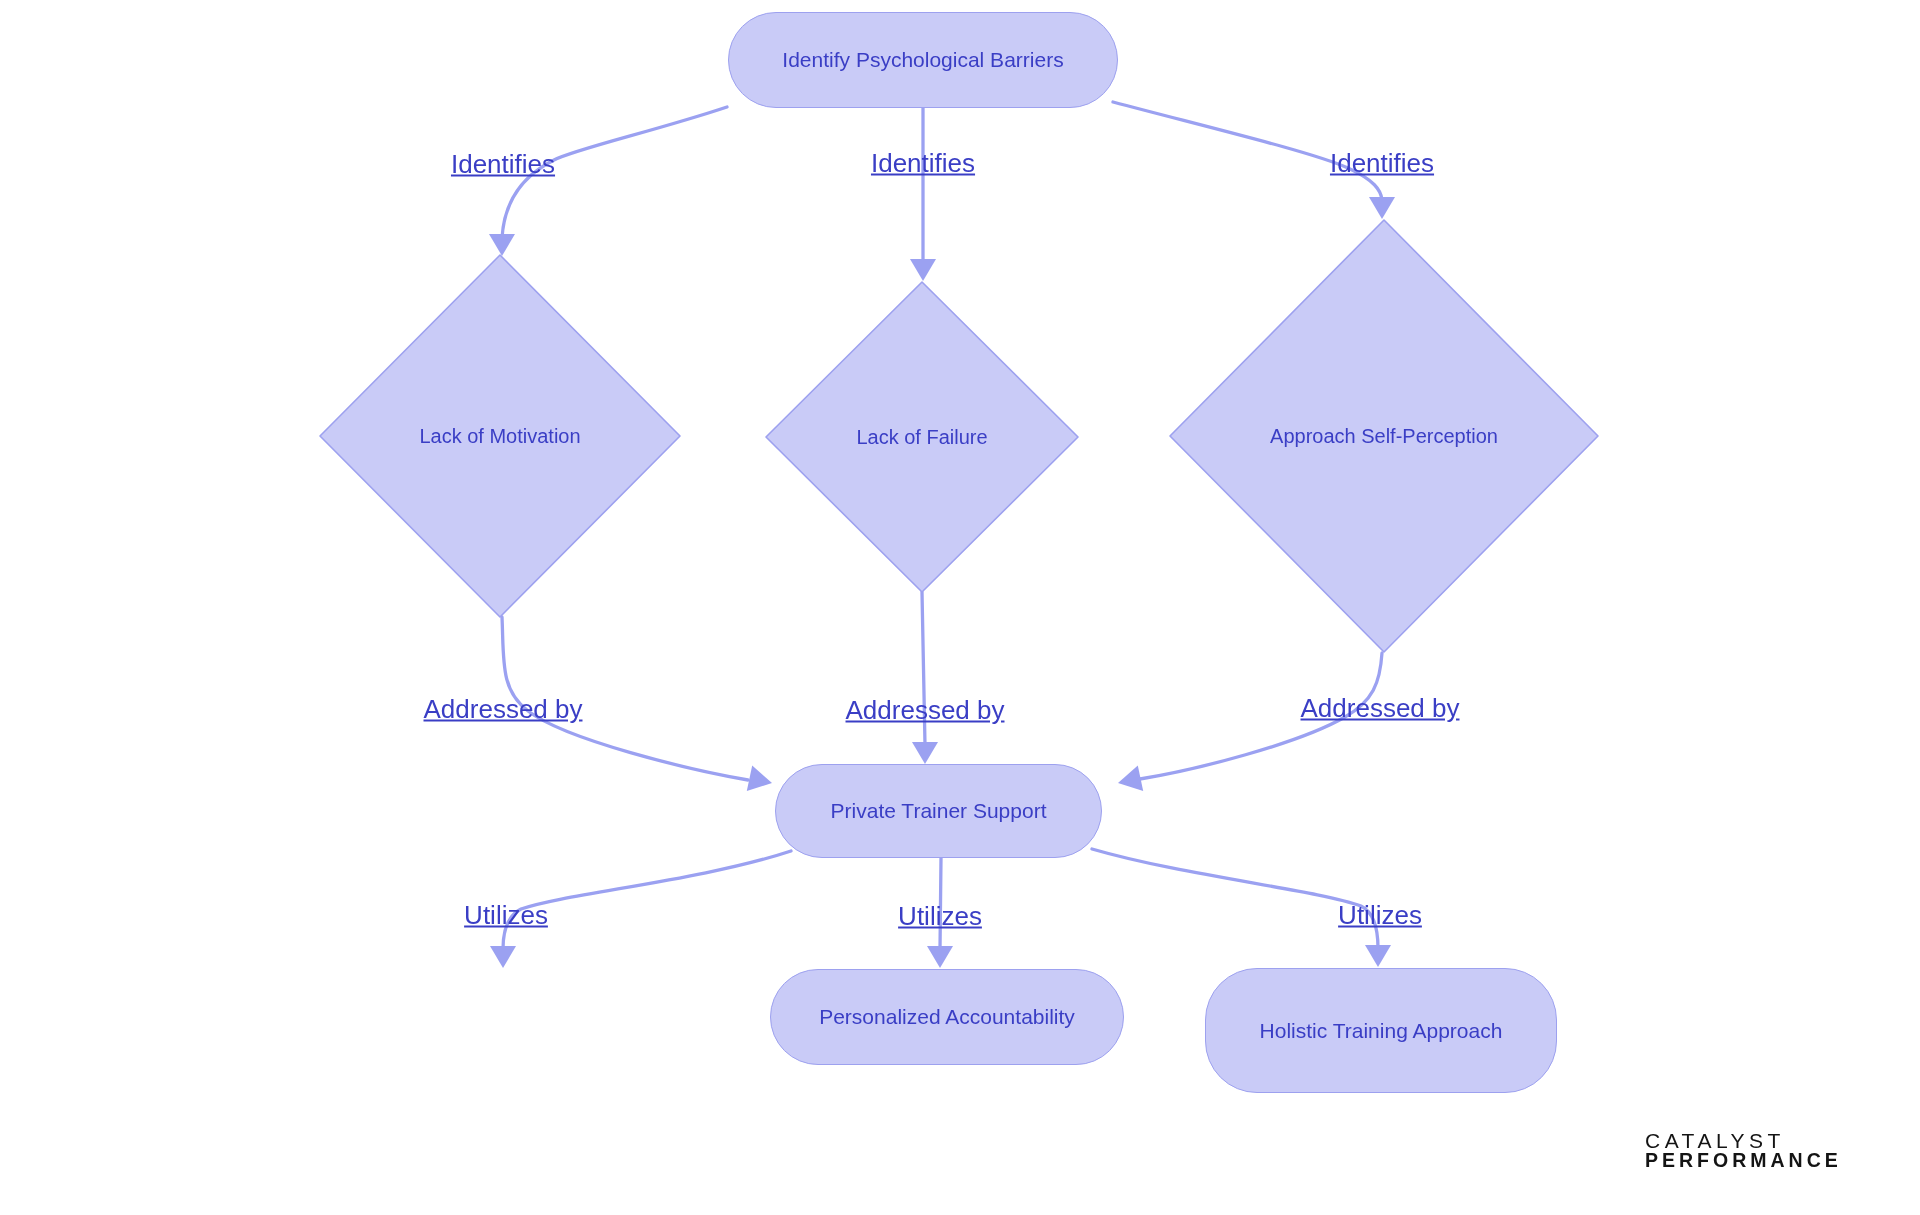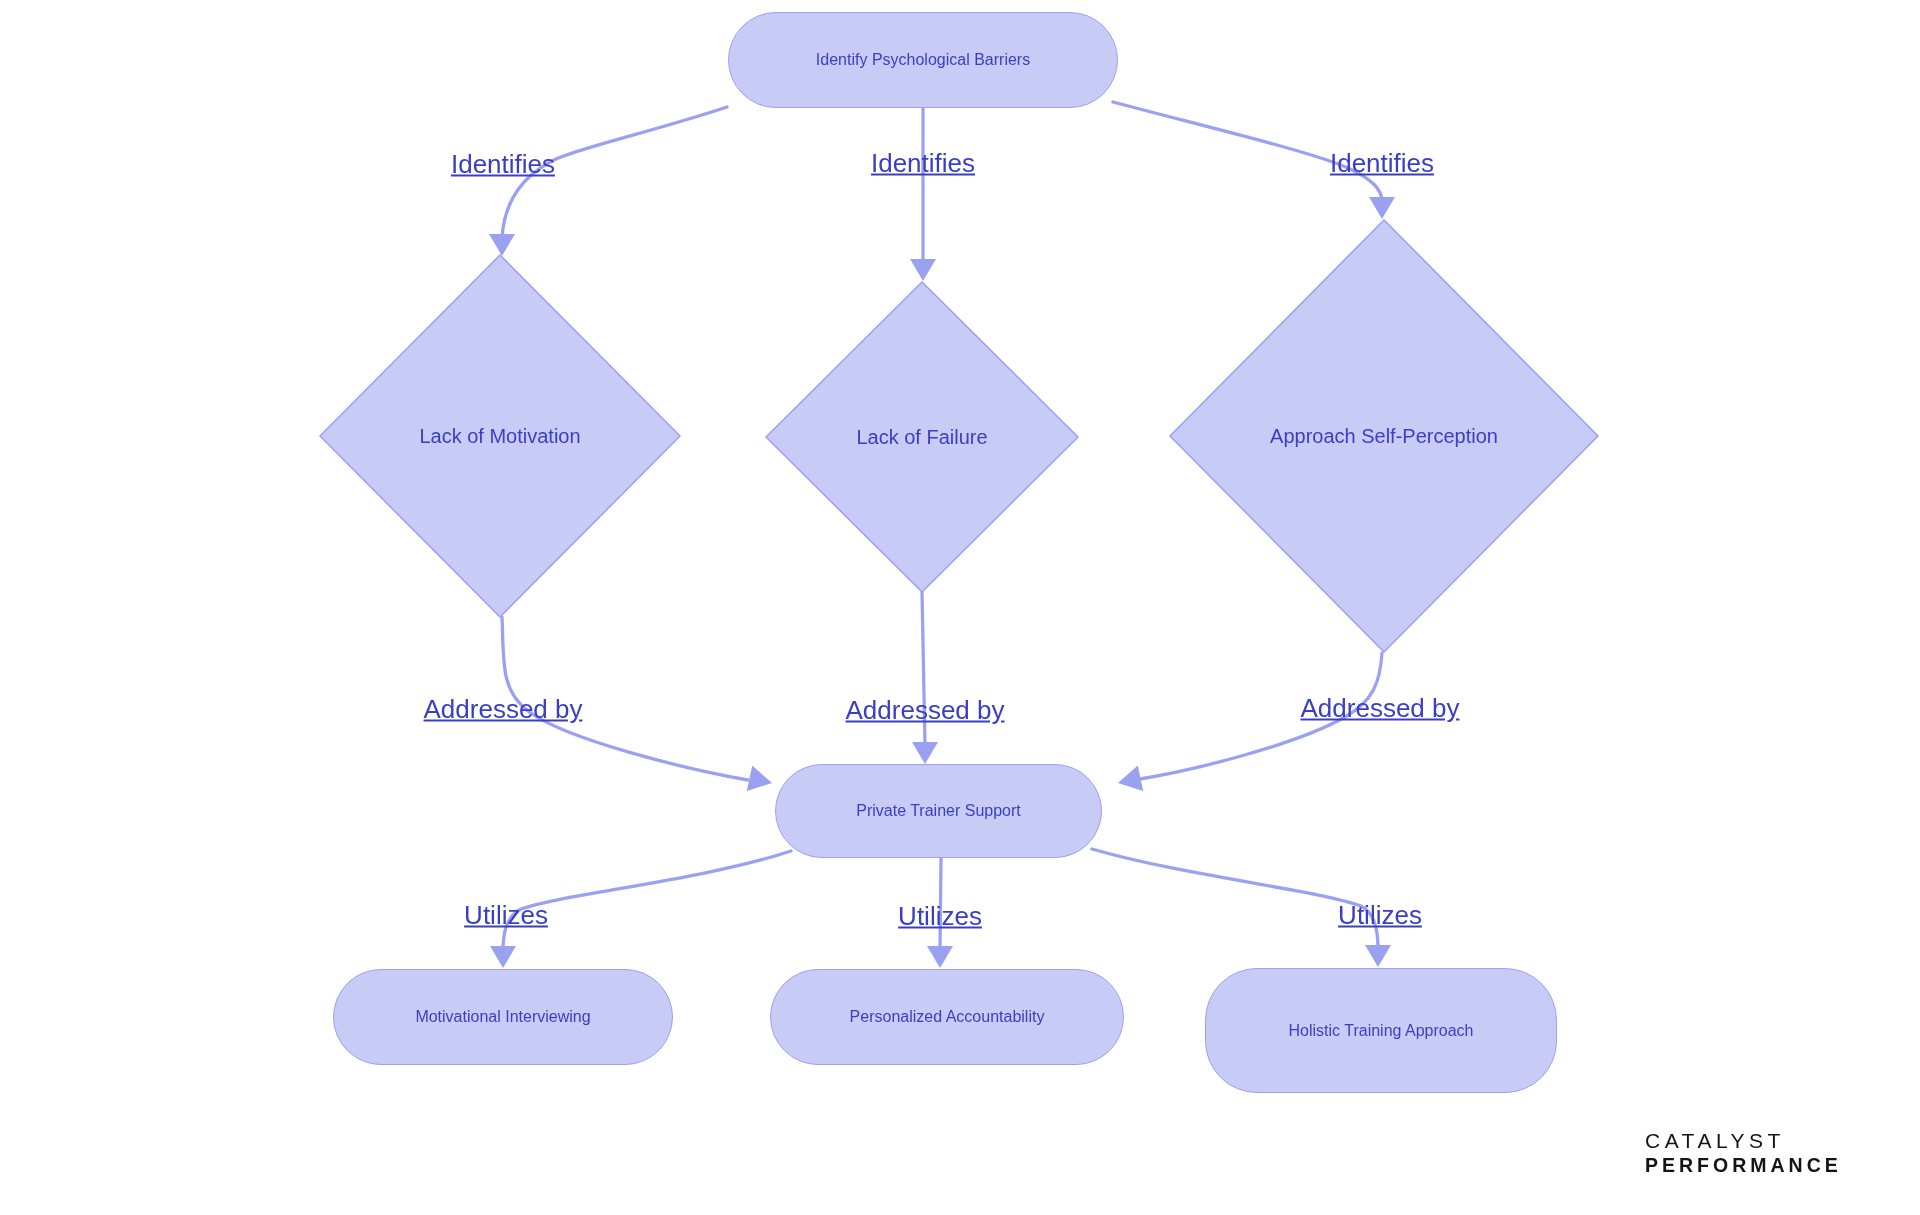--- a/index.html
+++ b/index.html
@@ -32,21 +32,21 @@
     stroke-linejoin: round;
   }
   .pill {
     position: absolute;
     box-sizing: border-box;
     background: var(--node_fill, #c9cbf7);
     border: 1.6px solid var(--node_border, #9da1ef);
     border-radius: 52px;
     display: flex; align-items: center; justify-content: center;
     color: var(--text_color, #3a3ec5);
-    font-size: 16px;
+    font-size: 21px;
     white-space: nowrap;
     z-index: 3;
     text-align: center;
   }
   .diamond-label {
     position: absolute;
     transform: translate(-50%, -50%);
     color: var(--text_color, #3a3ec5);
     font-size: 20px;
     white-space: nowrap;
@@ -71,21 +71,20 @@
   }
   .logo-line1 {
     font-size: 21px;
     font-weight: 400;
     letter-spacing: 4.5px;
   }
   .logo-line2 {
     font-size: 19.5px;
     font-weight: 700;
     letter-spacing: 4px;
-    margin-top: 5px;
   }
 </style>
 </head>
 <body>
 
 <div class="stage">
 
   <svg class="edge-layer" viewBox="0 0 1920 1215">
 
     <path class="edge" d="M 727,107 C 655,131 575,149 554,160 C 520,177 504,205 502,238"></path>
@@ -114,23 +113,20 @@
   </svg>
 
   <div class="pill" style="left:728px; top:12px; width:390px; height:96px;">
     <span>Identify Psychological Barriers</span>
   </div>
 
   <div class="pill" style="left:775px; top:764px; width:327px; height:94px;">
     <span>Private Trainer Support</span>
   </div>
 
-  <div class="pill" style="left:333px; top:969px; width:340px; height:96px;">
-    <span>Motivational Interviewing</span>
-  </div>
 
   <div class="pill" style="left:770px; top:969px; width:354px; height:96px;">
     <span>Personalized Accountability</span>
   </div>
 
   <div class="pill" style="left:1205px; top:968px; width:352px; height:125px;">
     <span>Holistic Training Approach</span>
   </div>
 
   <div class="diamond-label" style="left:500px; top:436px;">Lack of Motivation</div>

